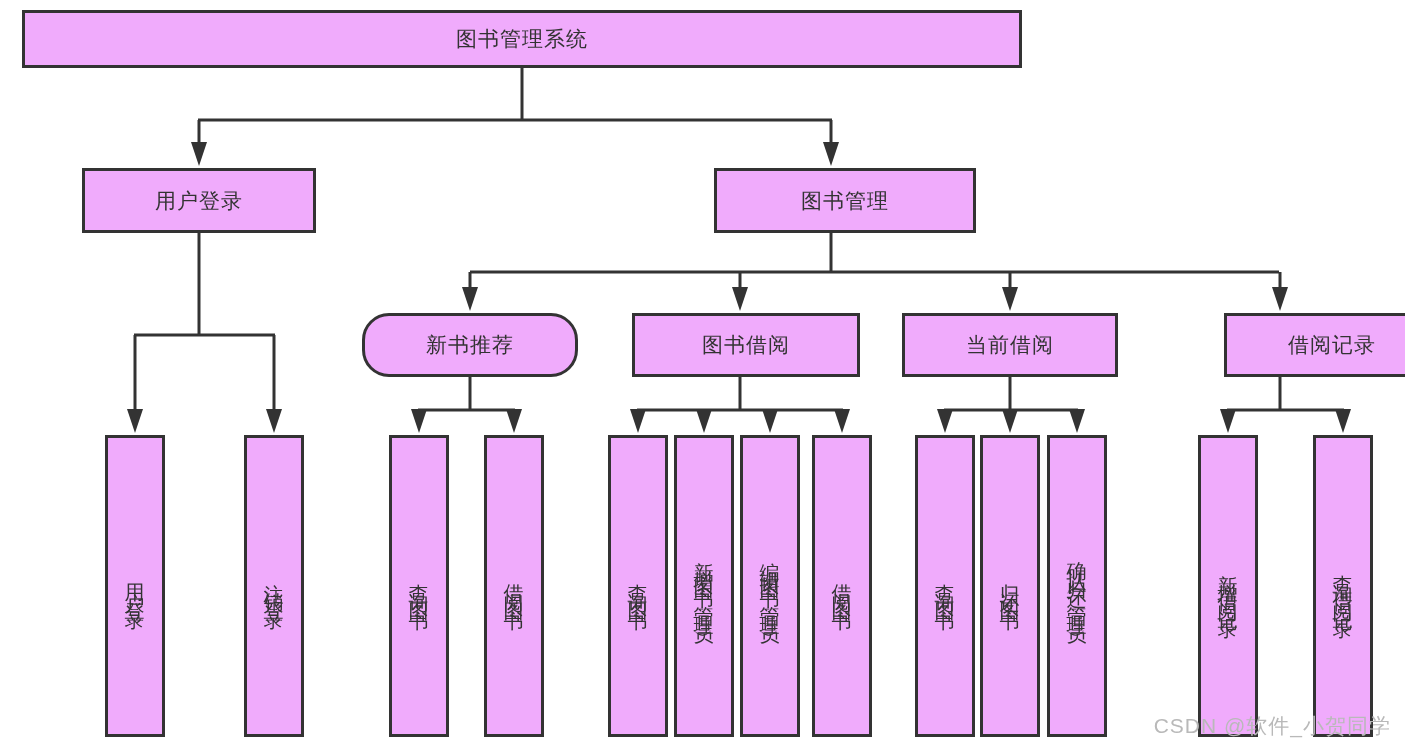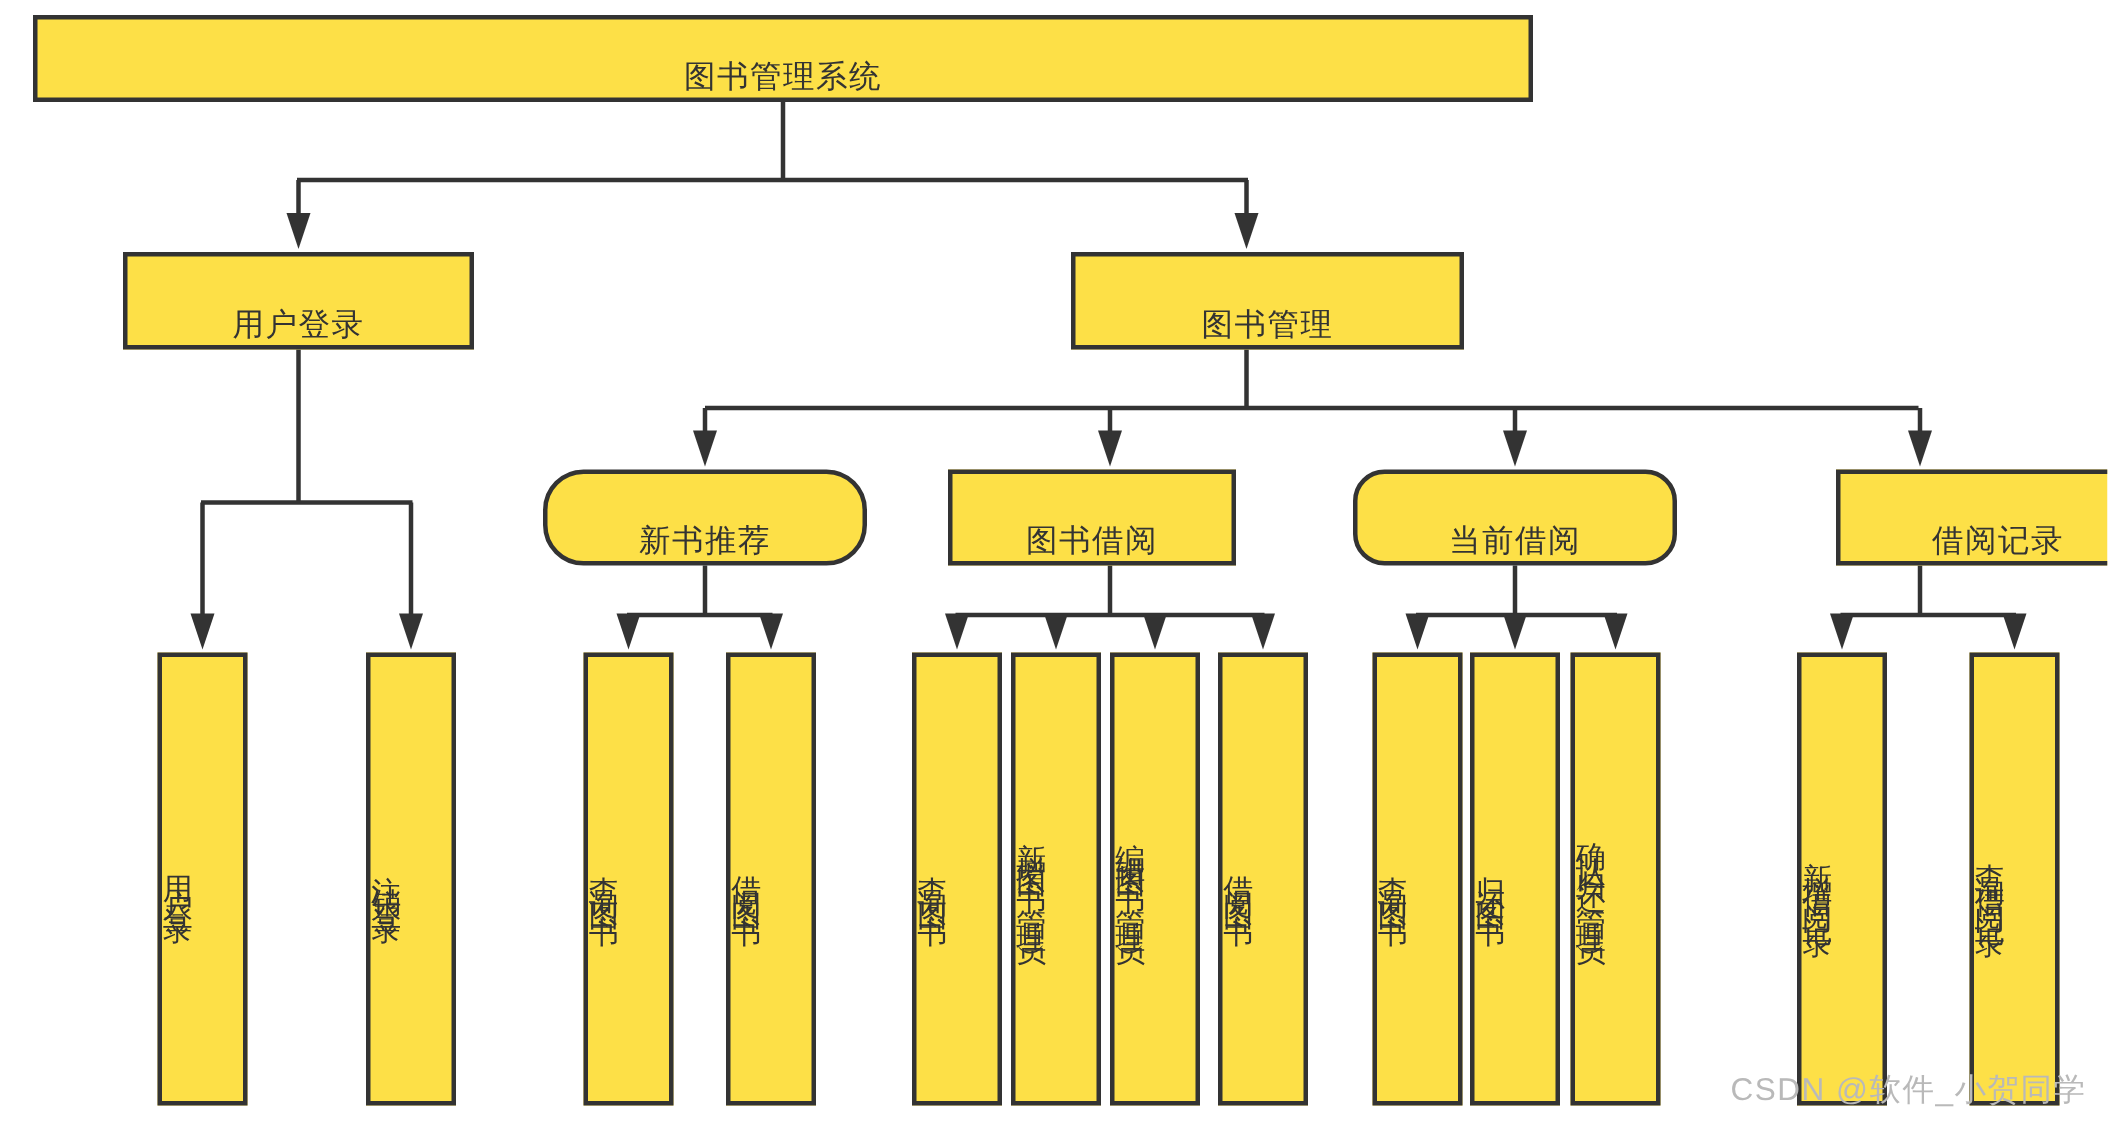--- a/index.html
+++ b/index.html
@@ -17,24 +17,24 @@
   }
   .connectors {
     position: absolute;
     left: 0;
     top: 0;
     z-index: 1;
   }
   .node {
     position: absolute;
     box-sizing: border-box;
-    background: #fde047;
+    background: #f0abfc;
     border: 3px solid #333333;
     display: flex;
-    align-items: flex-end;
+    align-items: center;
     justify-content: center;
     color: #333333;
     z-index: 2;
   }
   .node.h-label {
     font-size: 21px;
     letter-spacing: 1px;
   }
   .node.leaf {
     writing-mode: vertical-rl;
@@ -121,24 +121,24 @@
   <div class="node h-label" style="left:82px; top:168px; width:234px; height:65px;">
     <span>用户登录</span>
   </div>
   <div class="node h-label" style="left:714px; top:168px; width:262px; height:65px;">
     <span>图书管理</span>
   </div>
 
   <div class="node h-label" style="left:362px; top:313px; width:216px; height:64px;border-radius:27px;">
     <span>新书推荐</span>
   </div>
-  <div class="node h-label" style="left:632px; top:313px; width:192px; height:64px;">
+  <div class="node h-label" style="left:632px; top:313px; width:228px; height:64px;">
     <span>图书借阅</span>
   </div>
-  <div class="node h-label" style="left:902px; top:313px; width:216px; height:64px;border-radius:21px;">
+  <div class="node h-label" style="left:902px; top:313px; width:216px; height:64px;">
     <span>当前借阅</span>
   </div>
   <div class="node h-label" style="left:1224px; top:313px; width:216px; height:64px;">
     <span>借阅记录</span>
   </div>
 
   <div class="node leaf" style="left:105px; top:435px; width:60px; height:302px;">用户登录</div>
   <div class="node leaf" style="left:244px; top:435px; width:60px; height:302px;">注销登录</div>
 
   <div class="node leaf" style="left:389px; top:435px; width:60px; height:302px;">查询图书</div>

